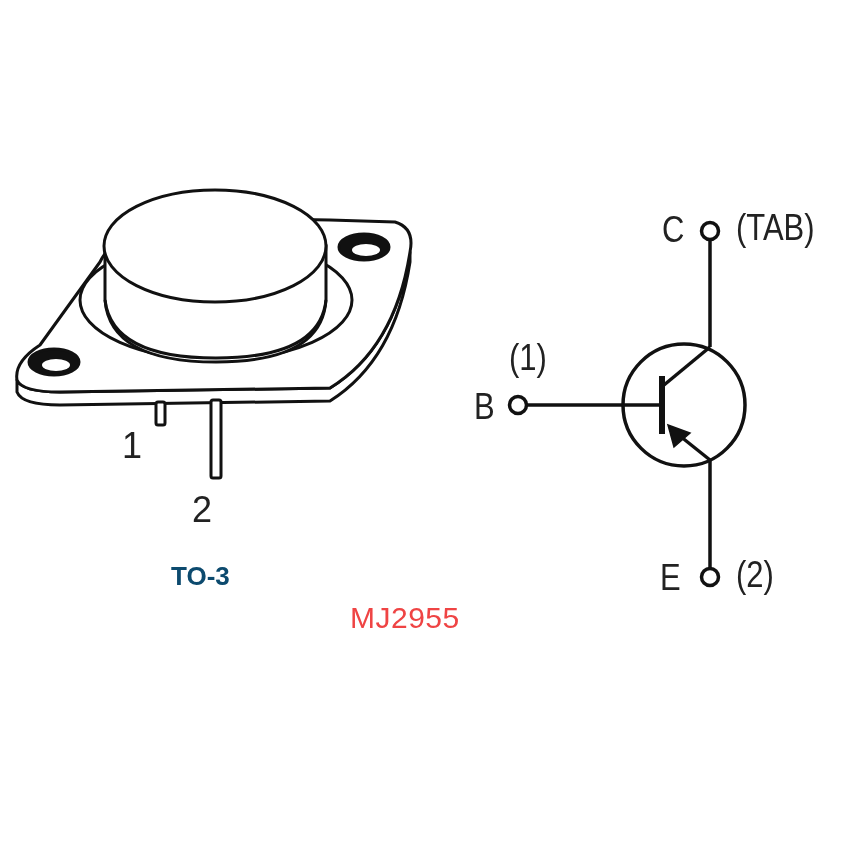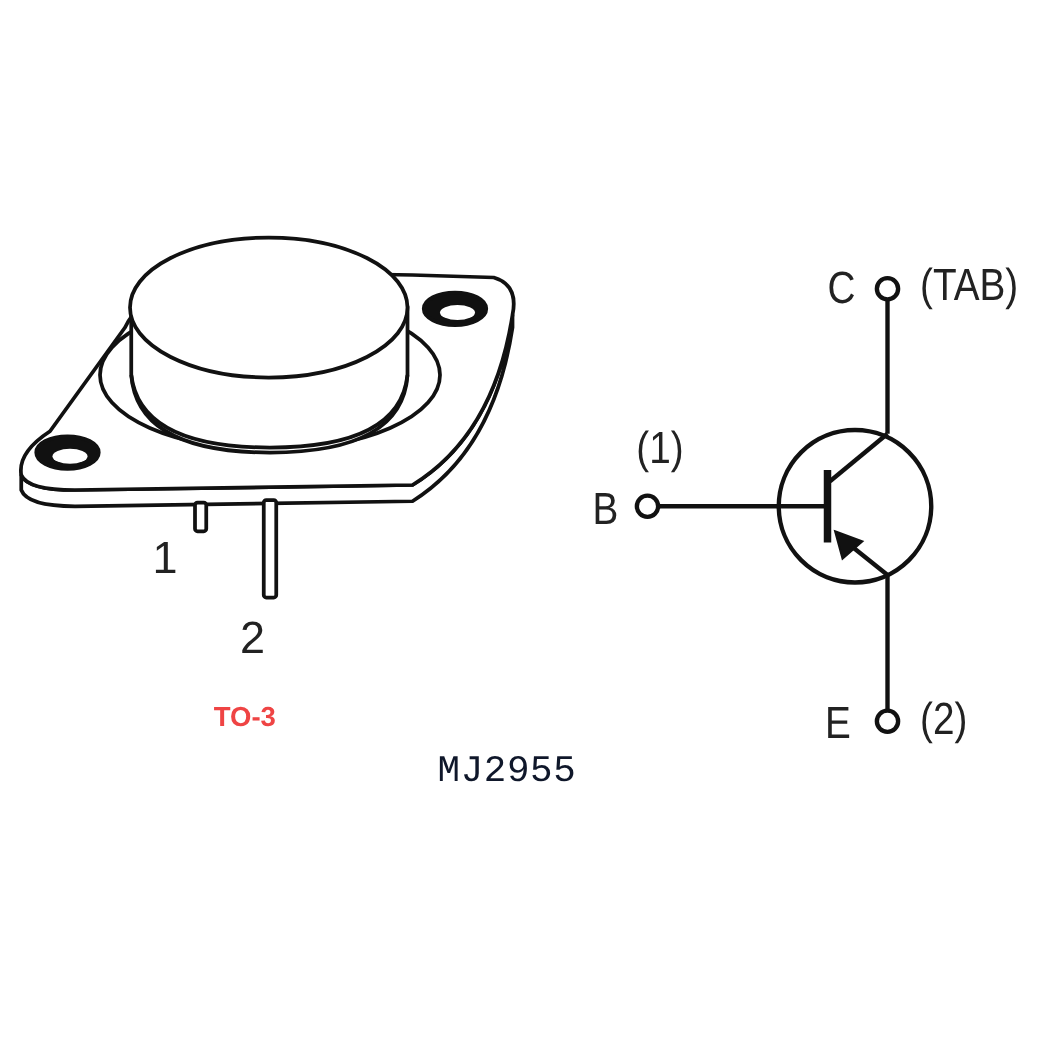--- a/index.html
+++ b/index.html
@@ -1,21 +1,21 @@
 <!DOCTYPE html>
 <html><head>
   <meta charset="utf-8">
   <style>
     html, body { margin: 0; padding: 0; background: #ffffff; }
     body { width: 851px; height: 851px; position: relative; overflow: hidden; }
     #canvas { position: absolute; left: 0; top: 0; width: 851px; height: 851px; }
     .lbl { position: absolute; color: #111; white-space: nowrap; line-height: 1; }
     .pinnum { font-family: "Liberation Sans", sans-serif; font-size: 36px; color: #222; }
-    .pkg { font-family: "Liberation Sans", sans-serif; font-weight: bold; font-size: 22px; color: #ef4444; }
-    .part { font-family: Liberation Mono, monospace; font-size: 30px; color: #0f172a; letter-spacing: 0.5px; }
+    .pkg { font-family: "Liberation Sans", sans-serif; font-weight: bold; font-size: 26px; color: #0c4a6e; }
+    .part { font-family: Liberation Sans, sans-serif; font-size: 30px; color: #ef4444; letter-spacing: 0.5px; }
     .term { font-family: "Liberation Sans", sans-serif; font-size: 36px; color: #222; transform: scaleX(0.86); transform-origin: left top; }
   </style>
 </head>
 <body>
 
 <svg id="canvas" viewBox="0 0 851 851" xmlns="http://www.w3.org/2000/svg">
 
   <g fill="#fff" stroke="#111" stroke-width="3" stroke-linejoin="round">
 
     <path d="M17 380 L17 392 Q22 405 60 405 L330 401 Q395 360 410 262 L410 252 Q395 348 330 388 L60 392 Q22 392 17 380 Z"></path>

